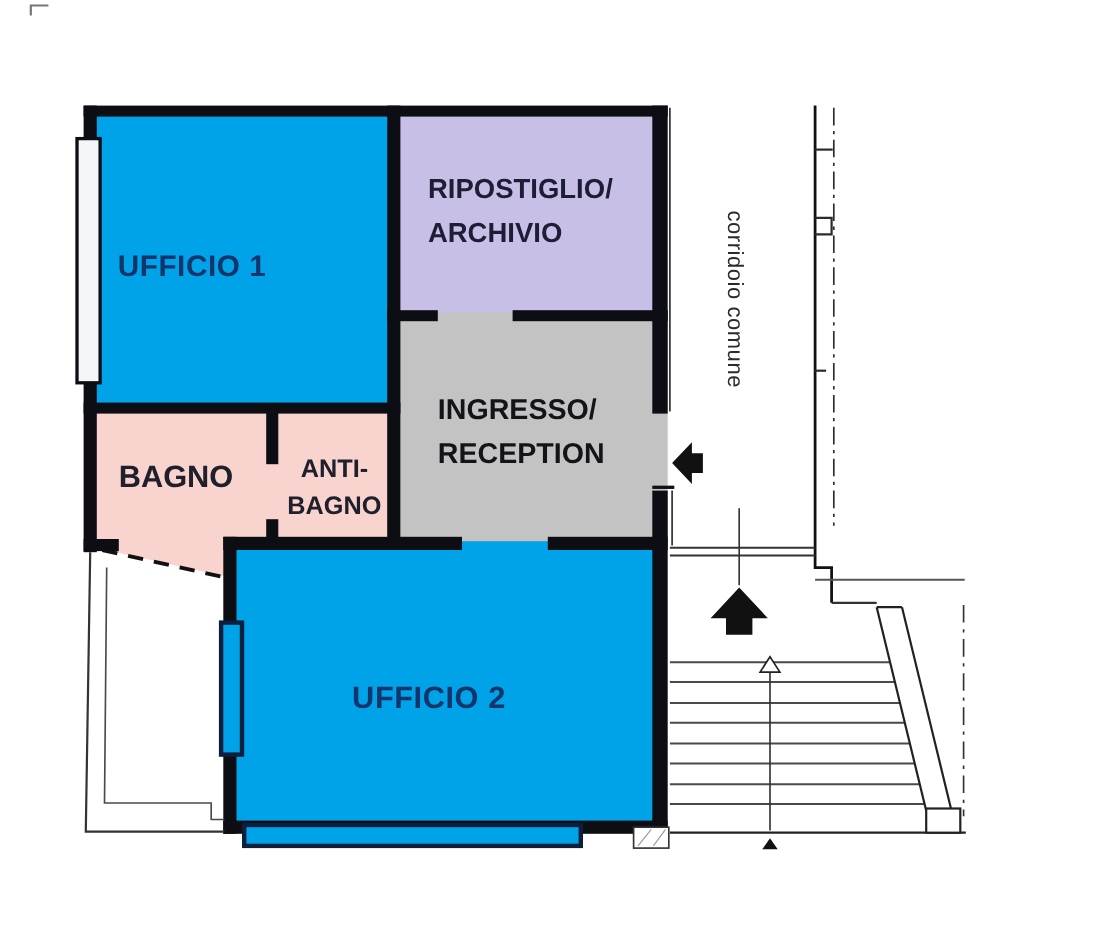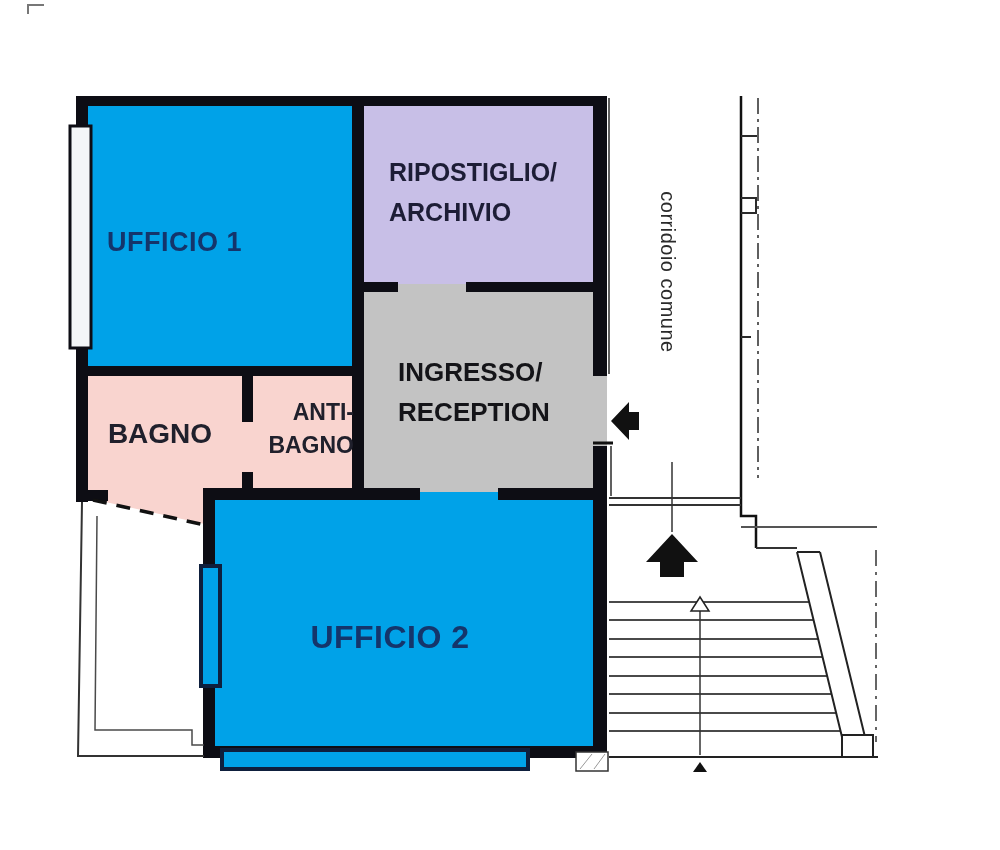--- a/index.html
+++ b/index.html
@@ -16,22 +16,22 @@
     font-weight:700;
     color:#1b1b30;
     line-height:1.0;
     white-space:nowrap;
   }
   .label .line{display:block;}
   .lbl-ufficio1{left:107px;top:229px;width:224px;font-size:27px;color:#14356b;letter-spacing:.5px;}
   .lbl-ripostiglio{left:389px;top:152px;font-size:25px;line-height:40px;color:#1d1d36;}
   .lbl-ingresso{left:398px;top:352px;font-size:26px;line-height:40px;color:#141418;}
   .lbl-bagno{left:95px;top:420px;width:130px;text-align:center;font-size:28px;color:#20202c;}
-  .lbl-antibagno{left:254px;top:396px;width:100px;text-align:right;font-size:23px;line-height:33px;color:#20202c;}
-  .lbl-ufficio2{left:288px;top:621px;width:204px;text-align:center;font-size:32px;color:#14356b;letter-spacing:.5px;}
+  .lbl-antibagno{left:254px;top:410px;width:100px;text-align:center;font-size:23px;line-height:33px;color:#20202c;}
+  .lbl-ufficio2{left:288px;top:621px;width:204px;text-align:center;font-size:28px;color:#14356b;letter-spacing:.5px;}
   .lbl-corridoio{
     left:668px;top:272px;
     font-weight:400;font-size:20px;color:#2b2b2b;
     transform:translate(-50%,-50%) rotate(90deg);
     letter-spacing:.5px;
   }
 </style>
 </head>
 <body>
 

